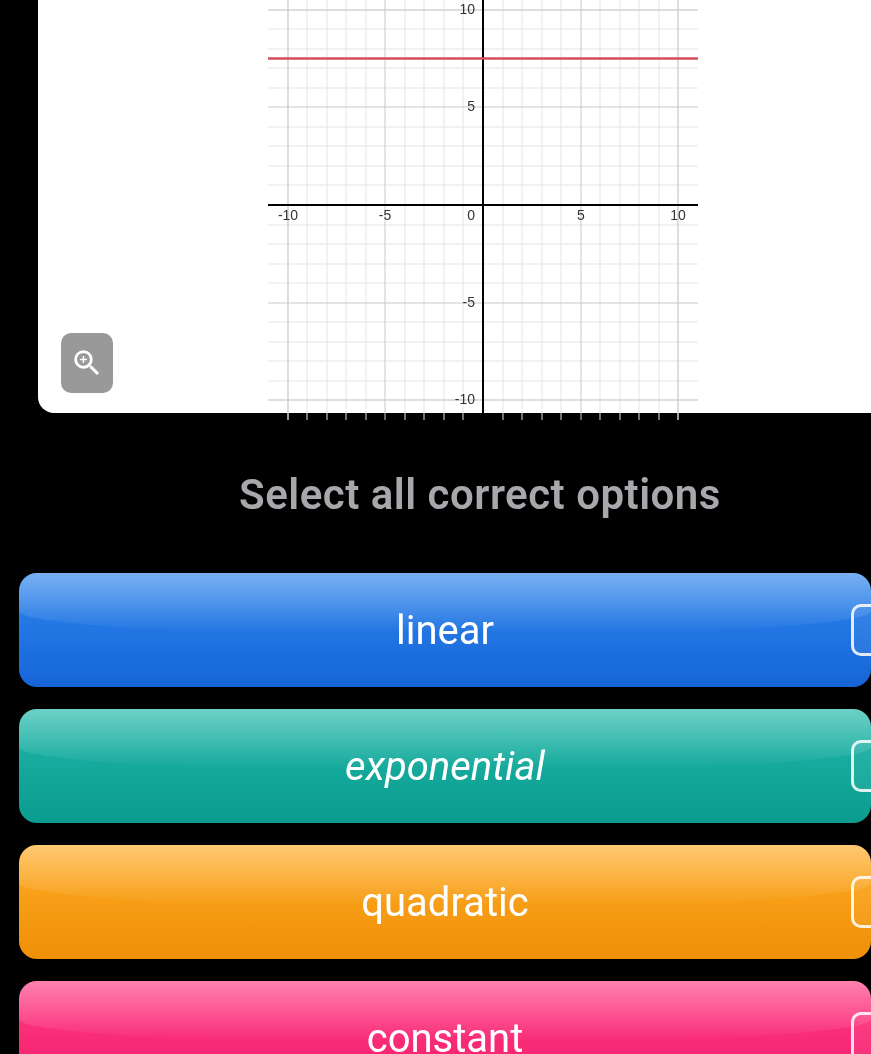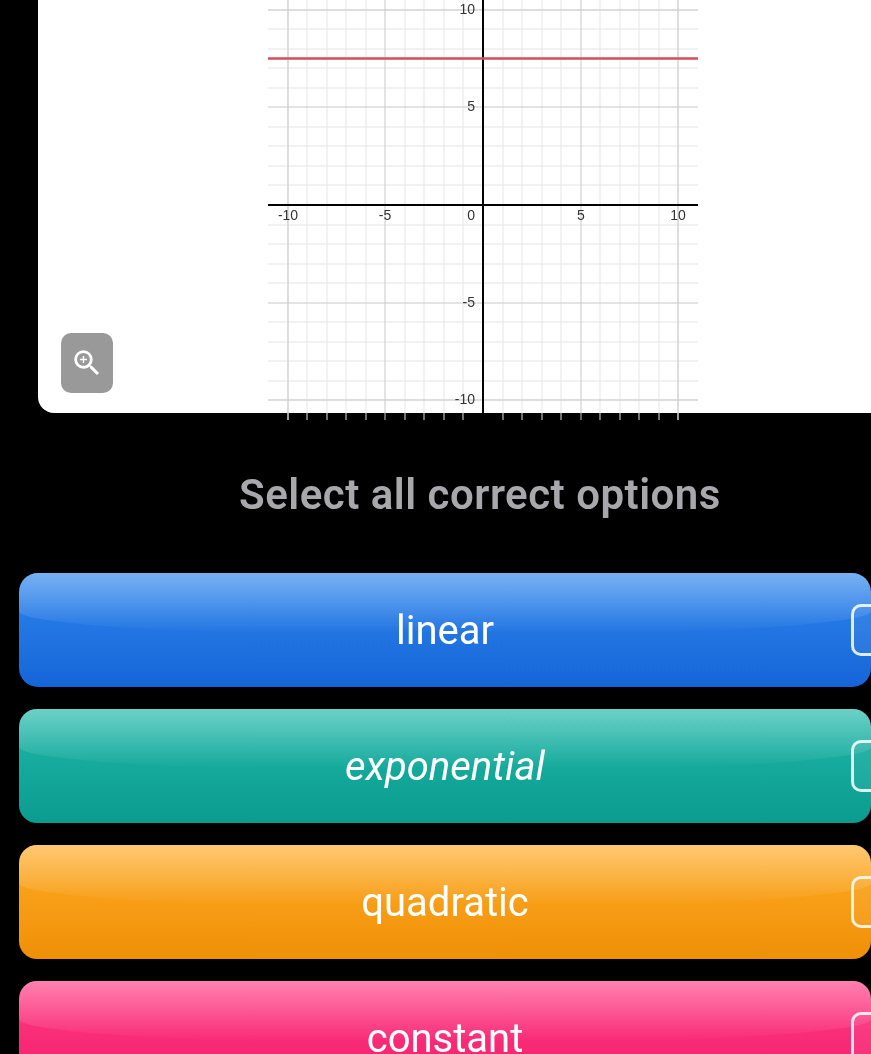--- a/index.html
+++ b/index.html
@@ -78,21 +78,21 @@
   .opt::before {
     content: "";
     position: absolute;
     left: 0; right: 0; top: 0;
     height: 55%;
     background: linear-gradient(to bottom, rgba(255,255,255,0.35), rgba(255,255,255,0) 95%);
     border-radius: 18px 18px 60% 60% / 18px 18px 30px 30px;
     pointer-events: none;
   }
   
-  .opt.blue   { background: linear-gradient(to bottom, #2f86ed, #1565d8); border-radius: 19px; }
+  .opt.blue   { background: linear-gradient(to bottom, #2f86ed, #1565d8); }
   .opt.teal   { background: linear-gradient(to bottom, #1fb7a9, #0a9c8f); font-style: italic; }
   .opt.orange { background: linear-gradient(to bottom, #ffab25, #ef9007); }
   .opt.pink   { background: linear-gradient(to bottom, #ff3d84, #f21a6a); }
   
   .opt .checkbox {
     position: absolute;
     right: -4px;
     top: 50%;
     transform: translateY(-50%);
     width: 24px;

